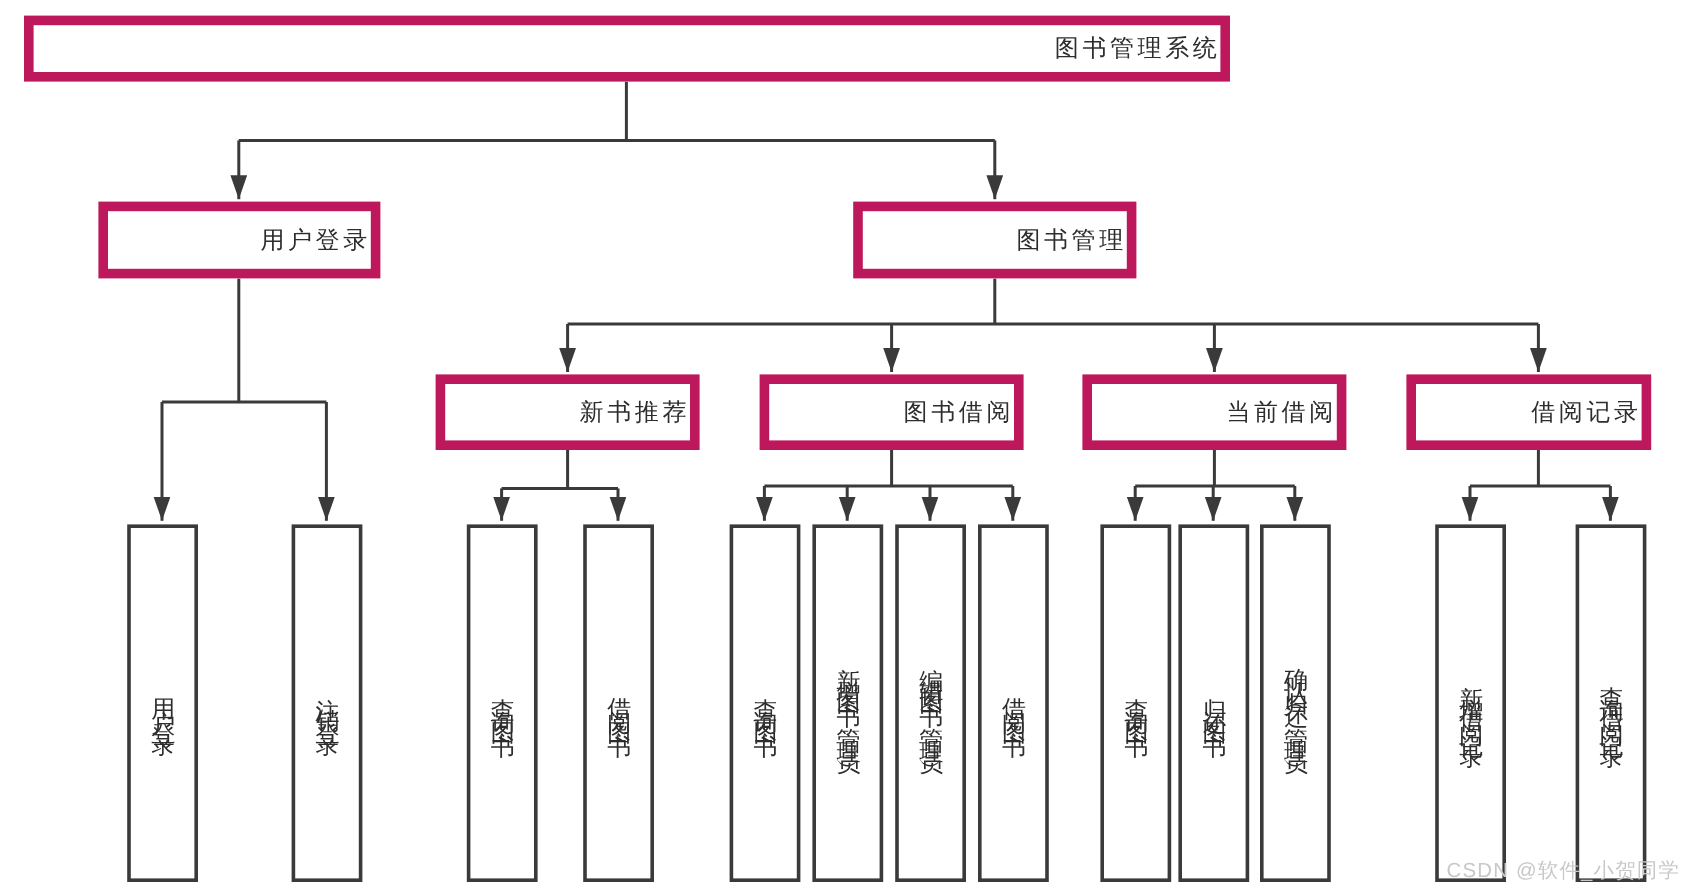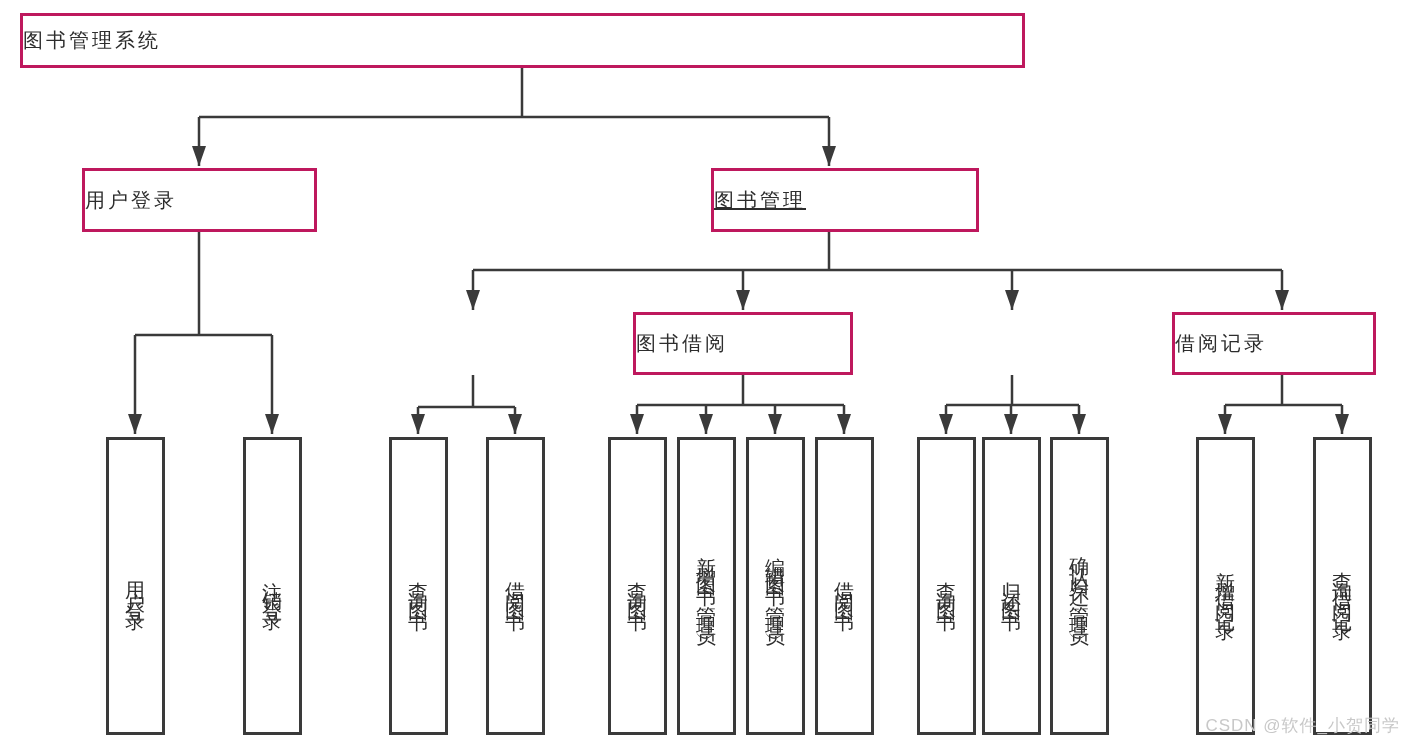--- a/index.html
+++ b/index.html
@@ -13,25 +13,25 @@
     color: #2d2d2d;
   }
   #connectors {
     position: absolute;
     left: 0; top: 0;
     width: 1405px; height: 747px;
   }
   .hbox {
     position: absolute;
     box-sizing: border-box;
-    border: 3px solid #be185d;
+    border: 8px solid #be185d;
     background: #ffffff;
     display: flex;
     align-items: center;
-    justify-content: flex-start;
+    justify-content: flex-end;
   }
   .hbox .label {
     font-size: 20px;
     letter-spacing: 3px;
     white-space: nowrap;
     color: #2d2d2d;
   }
   .vbox {
     position: absolute;
     box-sizing: border-box;
@@ -110,26 +110,32 @@
     <line x1="1342" y1="405" x2="1342" y2="434" stroke="#3a3a3a" stroke-width="2.5" marker-end="url(#arrowDown)"></line>
   </svg>
 
   <div class="hbox" style="left:20px; top:13px; width:1005px; height:55px;">
     <span class="label">图书管理系统</span>
   </div>
 
   <div class="hbox" style="left:82px; top:168px; width:235px; height:64px;">
     <span class="label">用户登录</span>
   </div>
-  <div class="hbox" style="left:711px; top:168px; width:268px; height:64px;text-decoration:underline;">
+  <div class="hbox" style="left:711px; top:168px; width:236px; height:64px;">
     <span class="label">图书管理</span>
   </div>
 
+  <div class="hbox" style="left:363px; top:312px; width:220px; height:63px;">
+    <span class="label">新书推荐</span>
+  </div>
   <div class="hbox" style="left:633px; top:312px; width:220px; height:63px;">
     <span class="label">图书借阅</span>
+  </div>
+  <div class="hbox" style="left:902px; top:312px; width:220px; height:63px;">
+    <span class="label">当前借阅</span>
   </div>
   <div class="hbox" style="left:1172px; top:312px; width:204px; height:63px;">
     <span class="label">借阅记录</span>
   </div>
 
   <div class="vbox" style="left:106px;">
     <span class="label">用户登录</span>
   </div>
   <div class="vbox" style="left:243px;">
     <span class="label">注销登录</span>

